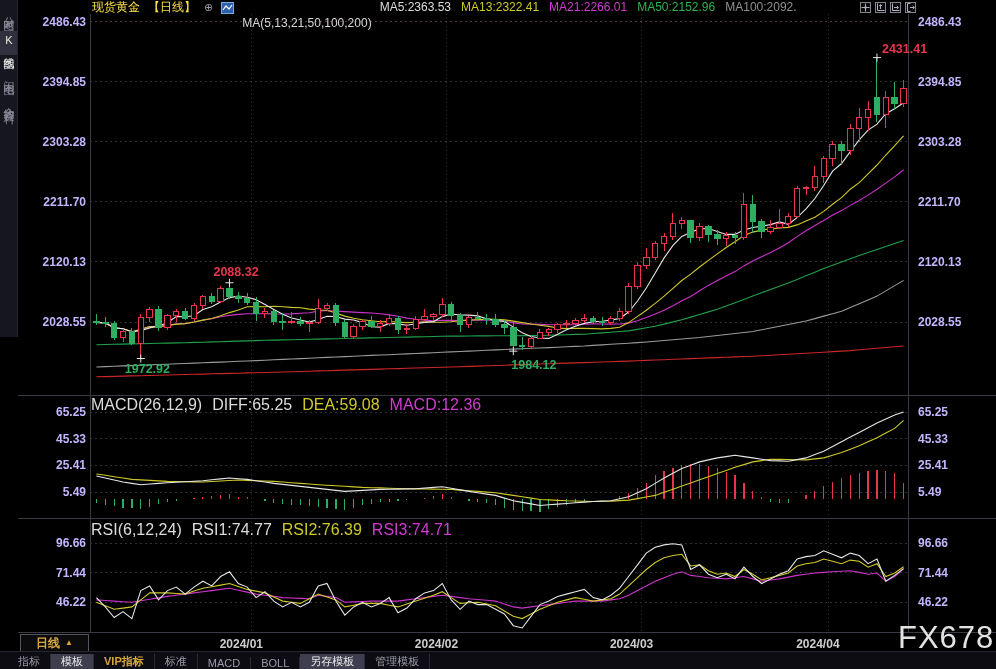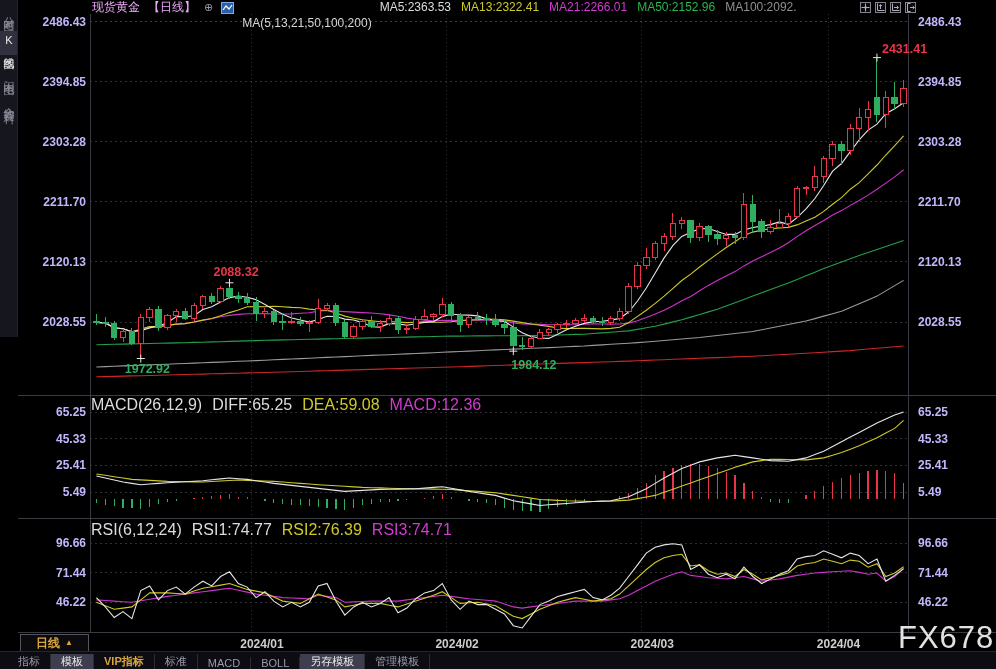--- a/index.html
+++ b/index.html
@@ -10,21 +10,21 @@
   
   .sidebar{position:absolute;left:0;top:0;width:17px;height:332px;background:#16161f;z-index:5;
            display:flex;flex-direction:column;align-items:center;padding-top:5px;gap:14px;border-right:1px solid #23232d;}
   .sb-item{writing-mode:vertical-rl;text-orientation:upright;font-size:11px;line-height:15px;
            color:#8b8b9a;padding:3px 1px;cursor:pointer;letter-spacing:2px;}
   .sb-item.sel{background:#30303e;color:#ececec;}
 
   
   .header{position:absolute;left:92px;top:1px;height:13px;display:flex;gap:8px;align-items:center;
           font-size:12px;line-height:13px;white-space:nowrap;z-index:4;}
-  .title,.period{color:#f0abfc;}
+  .title,.period{color:#fde047;}
   .oplus{color:#9a9aa8;font-size:11px;}
   .ma-config{color:#d6d6d6;margin-top:32px;}
   #ma-values{display:flex;gap:10px;}
   .toolbar{position:absolute;left:860px;top:2px;display:flex;gap:4px;z-index:4;}
   .tbox{width:11px;height:11px;border:1px solid #84848f;box-sizing:border-box;display:flex;
         align-items:center;justify-content:center;background:#0a0a0d;cursor:pointer;}
 
   
   .axlab{position:absolute;font-size:12px;font-weight:600;color:#c4b5fd;line-height:14px;z-index:3;white-space:nowrap;}
   .axlab.L{left:0;width:86px;text-align:right;}
@@ -32,21 +32,21 @@
 
   
   .ind-header{position:absolute;left:91px;font-size:16px;display:flex;gap:10px;z-index:4;white-space:nowrap;}
   .ind-header .w{color:#dcdcdc;} .ind-header .y{color:#cfc928;} .ind-header .m{color:#d23bd2;}
 
   
   .period-box{position:absolute;left:20px;top:634px;width:67px;height:16px;border:1px solid #55555f;
               background:#0b0b0e;display:flex;align-items:center;justify-content:center;gap:5px;
               color:#d8a63c;font-size:12px;font-weight:700;z-index:4;cursor:pointer;}
   .period-box .tri{font-size:8px;line-height:8px;}
-  .date-label{position:absolute;top:637px;width:64px;text-align:right;font-size:12px;font-weight:600;
+  .date-label{position:absolute;top:637px;width:64px;text-align:left;font-size:12px;font-weight:600;
               color:#cdcdcd;z-index:3;}
 
   
   .tabbar{position:absolute;left:0;bottom:0;width:996px;height:18px;background:#0c0c12;
           border-top:1px solid #26262e;display:flex;align-items:flex-end;font-size:11px;
           padding-left:8px;box-sizing:border-box;z-index:6;}
   .tab{padding:0 10px;color:#9b9baa;border-right:1px solid #2c2c36;display:flex;align-items:center;cursor:pointer;}
   .tab.sel{background:#3e3e4e;color:#ececec;}
   .tab.vip{color:#d8a63c;font-weight:700;}
 

